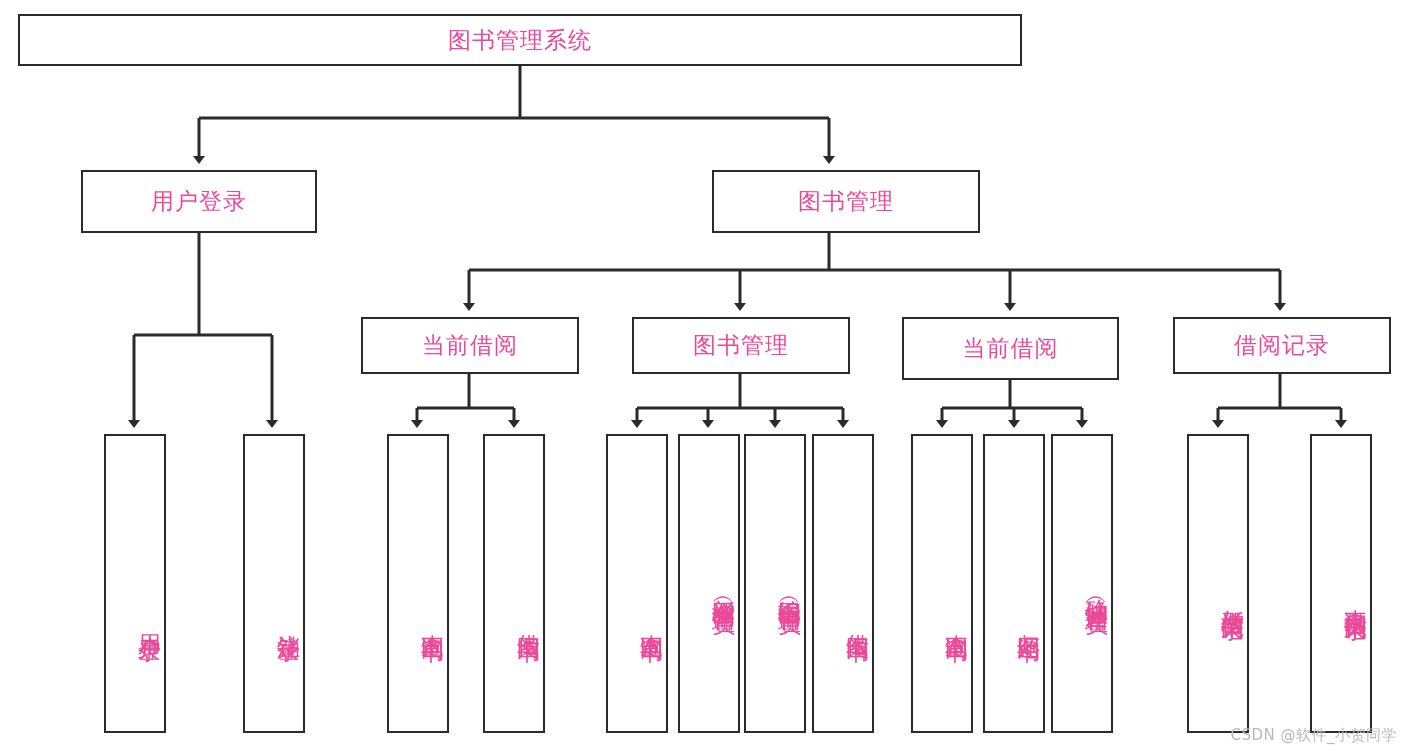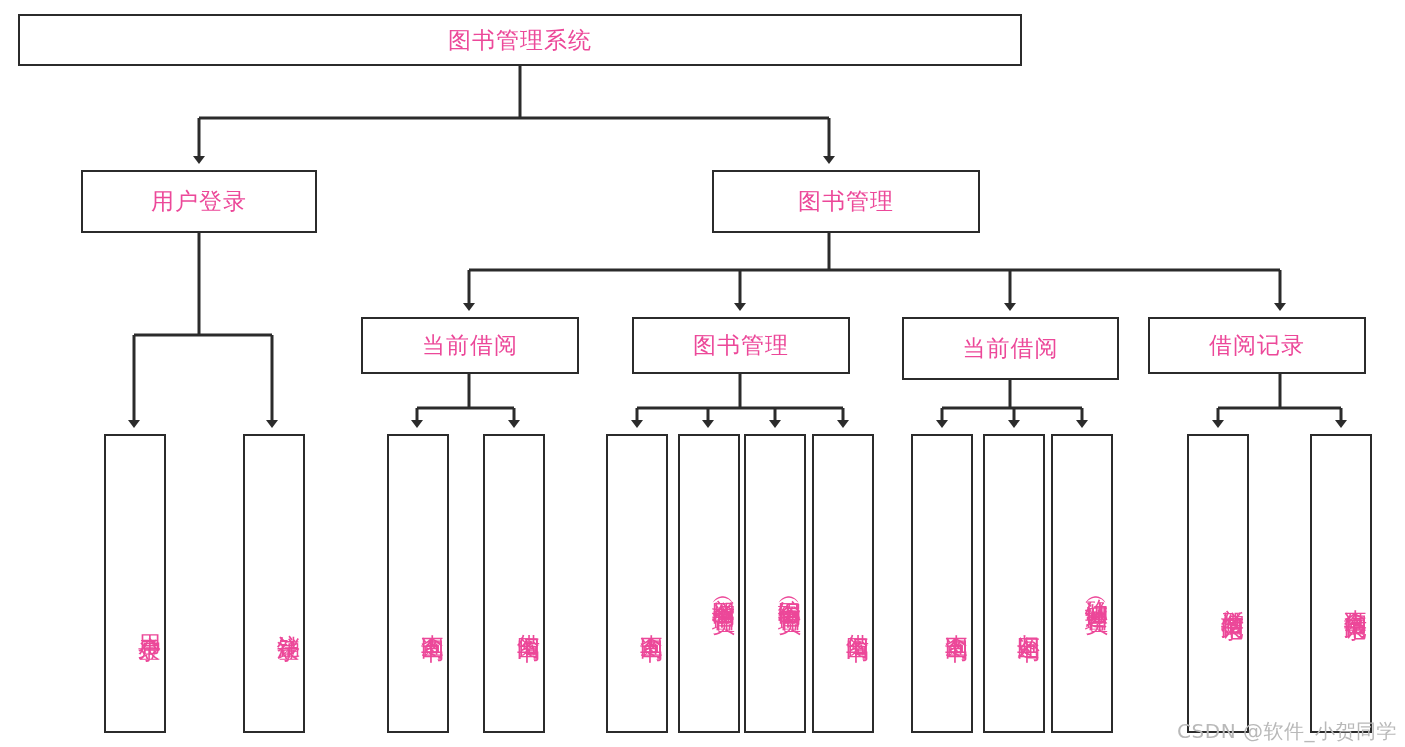--- a/index.html
+++ b/index.html
@@ -61,21 +61,21 @@
   .node-v.pad-top-md {
     padding-top: 26px;
   }
   .node-v.pad-top-sm {
     padding-top: 12px;
   }
   .watermark {
     position: absolute;
     right: 8px;
     bottom: 2px;
-    font-size: 20px;
+    font-size: 15px;
     color: #b9b9b9;
     white-space: nowrap;
     letter-spacing: 0.5px;
   }
 </style>
 </head>
 <body>
 
 <div id="canvas">
 
@@ -154,21 +154,21 @@
 
   <div class="node node-h" id="node-l3-0" style="left: 361px; top: 317px; width: 218px; height: 57px;">
     <span>当前借阅</span>
   </div>
   <div class="node node-h" id="node-l3-1" style="left: 632px; top: 317px; width: 218px; height: 57px;">
     <span>图书管理</span>
   </div>
   <div class="node node-h" id="node-l3-2" style="left: 902px; top: 317px; width: 217px; height: 63px;">
     <span>当前借阅</span>
   </div>
-  <div class="node node-h" id="node-l3-3" style="left: 1148px; top: 317px; width: 218px; height: 57px;">
+  <div class="node node-h" id="node-l3-3" style="left: 1173px; top: 317px; width: 218px; height: 57px;">
     <span>借阅记录</span>
   </div>
 
   <div class="node node-v pad-top-lg" id="node-leaf-0" style="left: 104px; top: 434px; width: 62px; height: 299px;">
     <span>用户登录</span>
   </div>
   <div class="node node-v pad-top-lg" id="node-leaf-1" style="left: 243px; top: 434px; width: 62px; height: 299px;">
     <span>注销登录</span>
   </div>
   <div class="node node-v pad-top-lg" id="node-leaf-2" style="left: 387px; top: 434px; width: 62px; height: 299px;">

